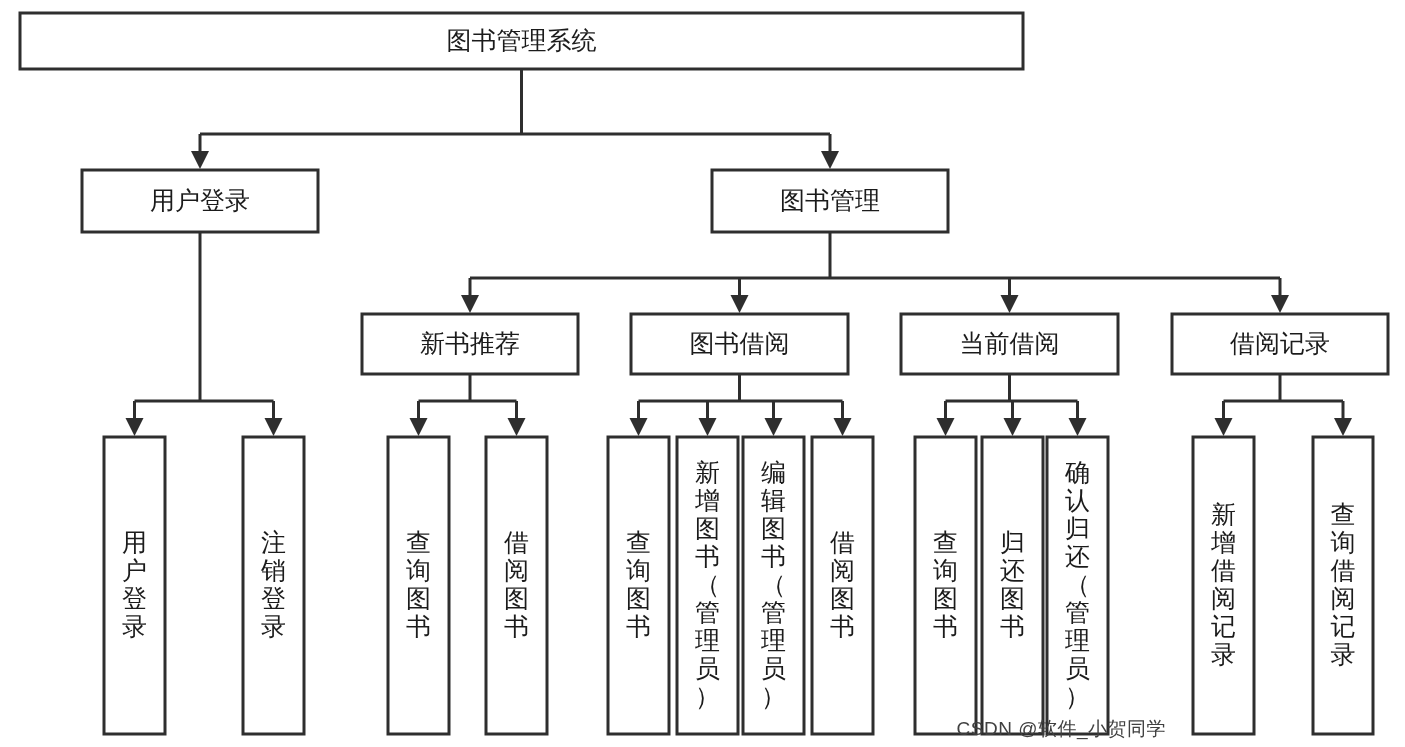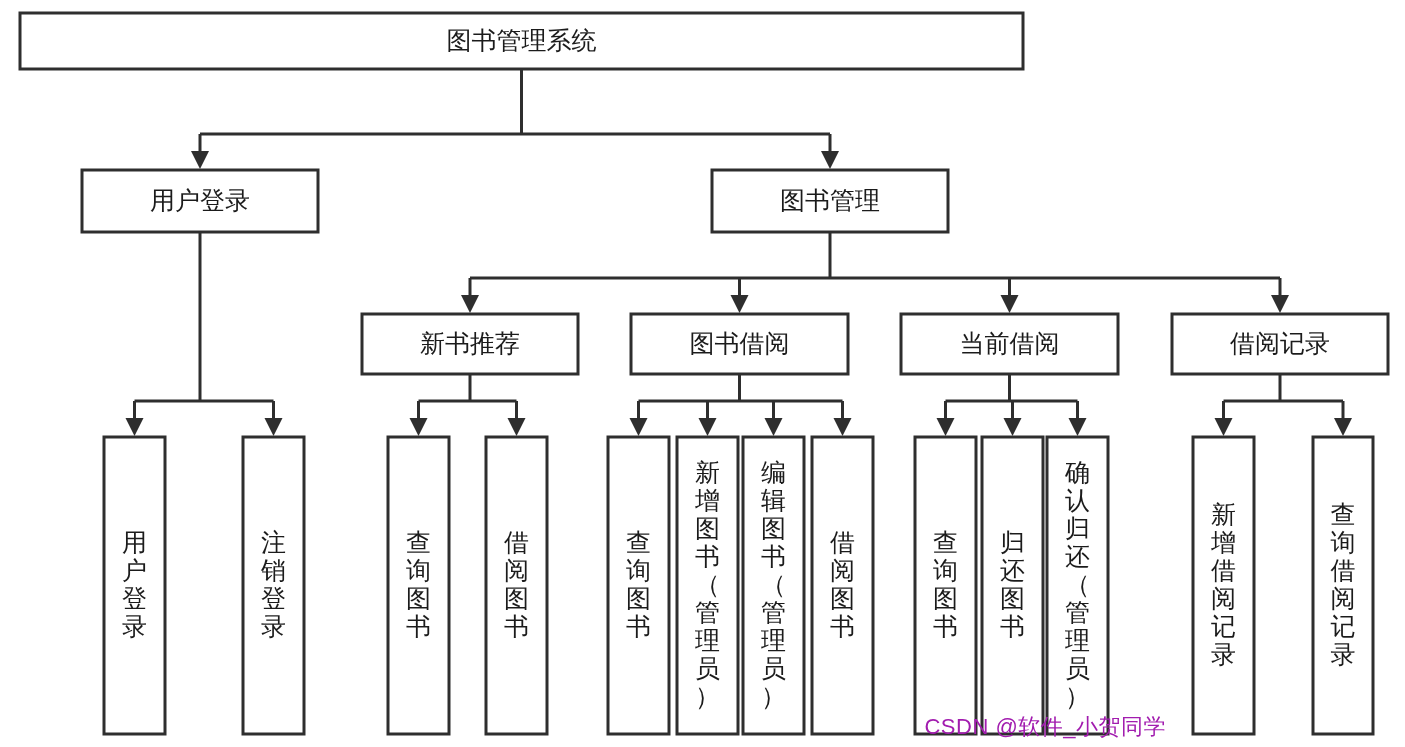--- a/index.html
+++ b/index.html
@@ -54,22 +54,22 @@
   }
   .arrow-head {
     fill: #2e2e2e;
     stroke: none;
   }
   .watermark {
     position: absolute;
     right: 8px;
     bottom: 5px;
     font-family: "Liberation Sans", "DejaVu Sans", sans-serif;
-    font-size: 22px;
-    color: #a21caf;
+    font-size: 19px;
+    color: #404040;
     letter-spacing: 0.5px;
     white-space: nowrap;
     pointer-events: none;
   }
 </style>
 </head>
 <body>
 
 <div id="diagram-root">
 

